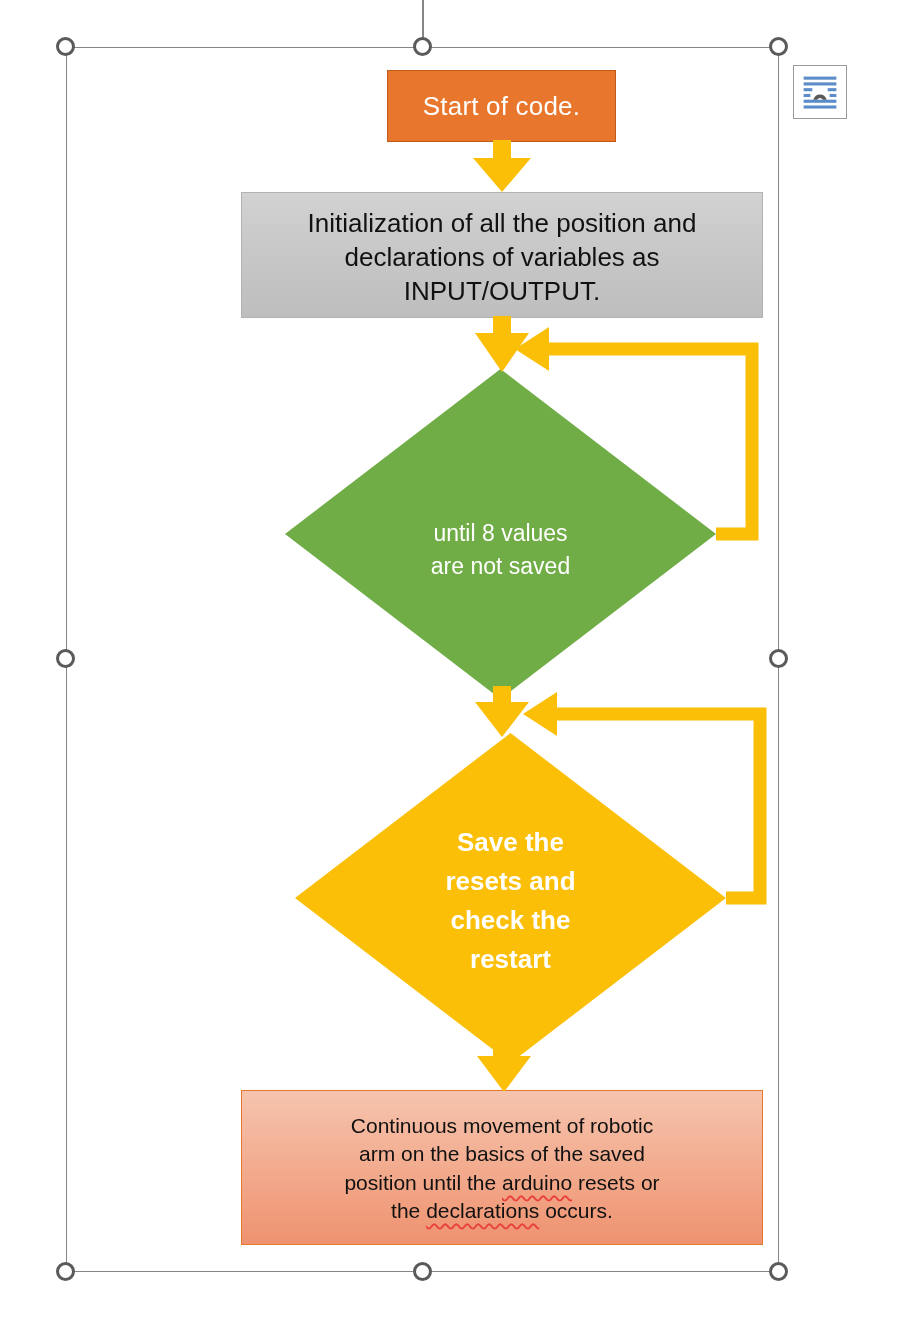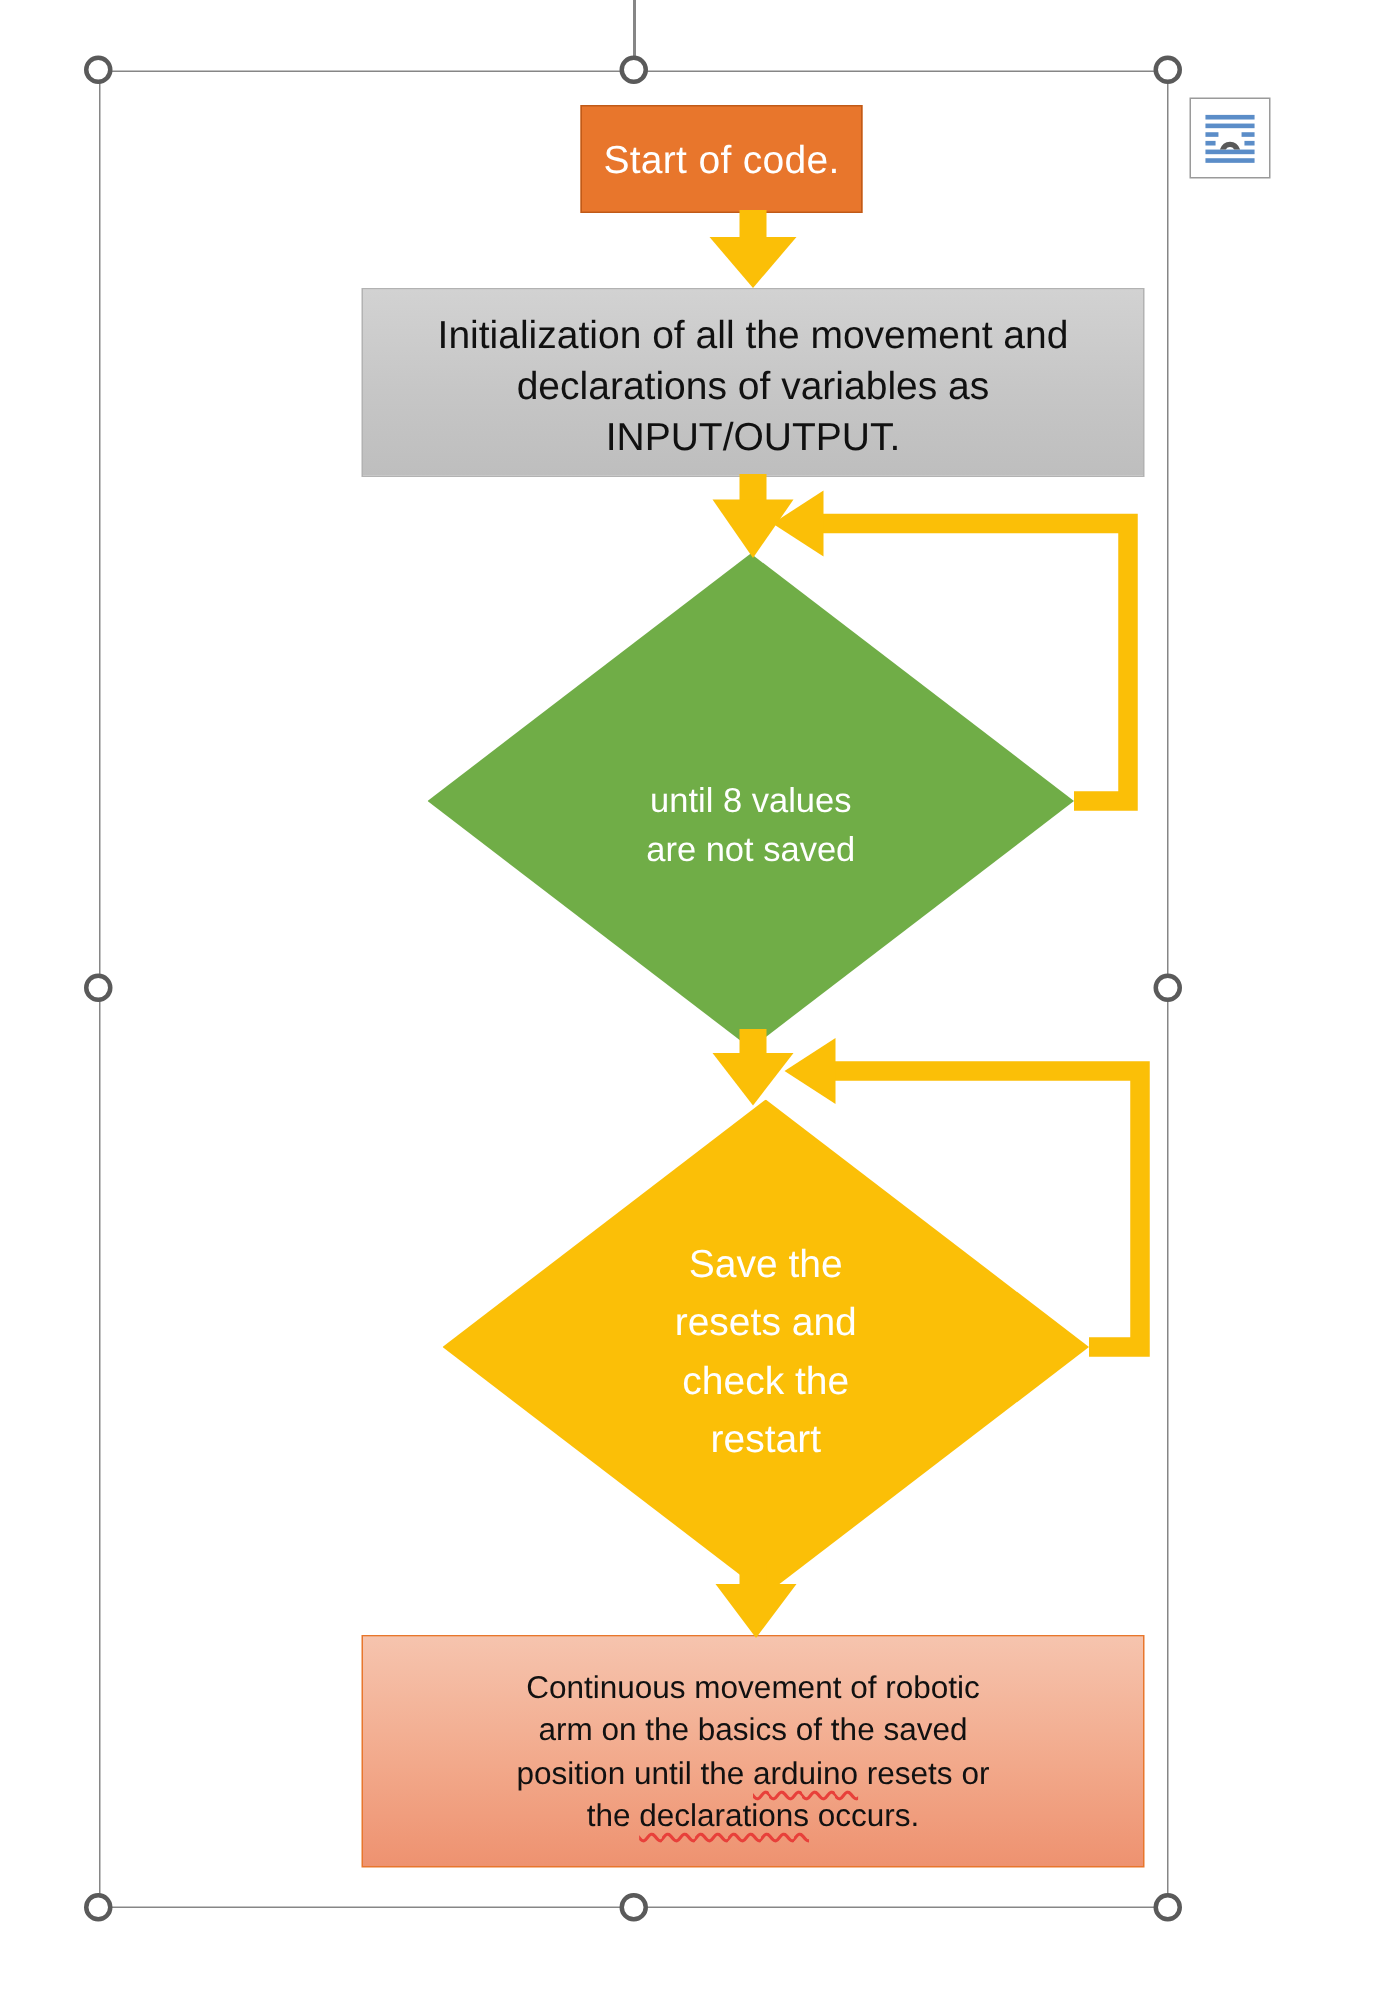--- a/index.html
+++ b/index.html
@@ -36,21 +36,21 @@
   #layout-options-icon{
     position:absolute;left:793px;top:65px;width:54px;height:54px;
     border:1.5px solid #9a9a9a;background:#ffffff;box-sizing:border-box;
     z-index:45;
   }
 
   
   .node{position:absolute;box-sizing:border-box;z-index:20;}
 
   #node-start{
-    left:387px;top:70px;width:188px;height:72px;
+    left:387px;top:70px;width:229px;height:72px;
     background:#E8762C;border:1.5px solid #C05A18;
     display:flex;align-items:center;justify-content:center;
     color:#ffffff;font-size:26px;letter-spacing:.2px;
   }
 
   #node-init{
     left:241px;top:192px;width:522px;height:126px;
     background:linear-gradient(180deg,#D2D2D2 0%,#C6C6C6 55%,#BEBEBE 100%);
     border:1.5px solid #B2B2B2;
     display:flex;align-items:center;justify-content:center;
@@ -70,21 +70,21 @@
     background:#70AD47;
     clip-path:polygon(50% 0%,100% 50%,50% 100%,0% 50%);
   }
   #node-read .diamond-text{padding-top:32px;}
 
   #node-save{left:295px;top:733px;width:431px;height:330px;}
   #node-save .diamond-shape{
     background:#FBBF07;
     clip-path:polygon(50% 0%,100% 50%,50% 100%,0% 50%);
   }
-  #node-save .diamond-text{font-size:26px;line-height:1.5;padding-top:6px;}
+  #node-save .diamond-text{font-size:26px;line-height:1.5;padding-top:6px;font-weight:bold;}
 
   #node-move{
     left:241px;top:1090px;width:522px;height:155px;
     background:linear-gradient(180deg,#F6C4AE 0%,#F2A98B 55%,#EE9270 100%);
     border:1.5px solid #E8762C;
     display:flex;align-items:center;justify-content:center;
     color:#111111;font-size:21px;line-height:1.34;text-align:center;
     padding:2px 12px 0 12px;
   }
   .sp-err{
@@ -101,21 +101,21 @@
 
 <div id="rotation-stem"></div>
 <div id="selection-frame"></div>
 
 <div class="node" id="node-start">
   <span>Start of code.</span>
 </div>
 
 <div class="node" id="node-init">
   <div>
-    <div>Initialization of all the movement and</div>
+    <div>Initialization of all the position and</div>
     <div>declarations of variables as</div>
     <div>INPUT/OUTPUT.</div>
   </div>
 </div>
 
 <div class="diamond-wrap" id="node-read">
   <div class="diamond-shape"></div>
   <div class="diamond-text">
     <div>
       <div>until 8 values</div>

